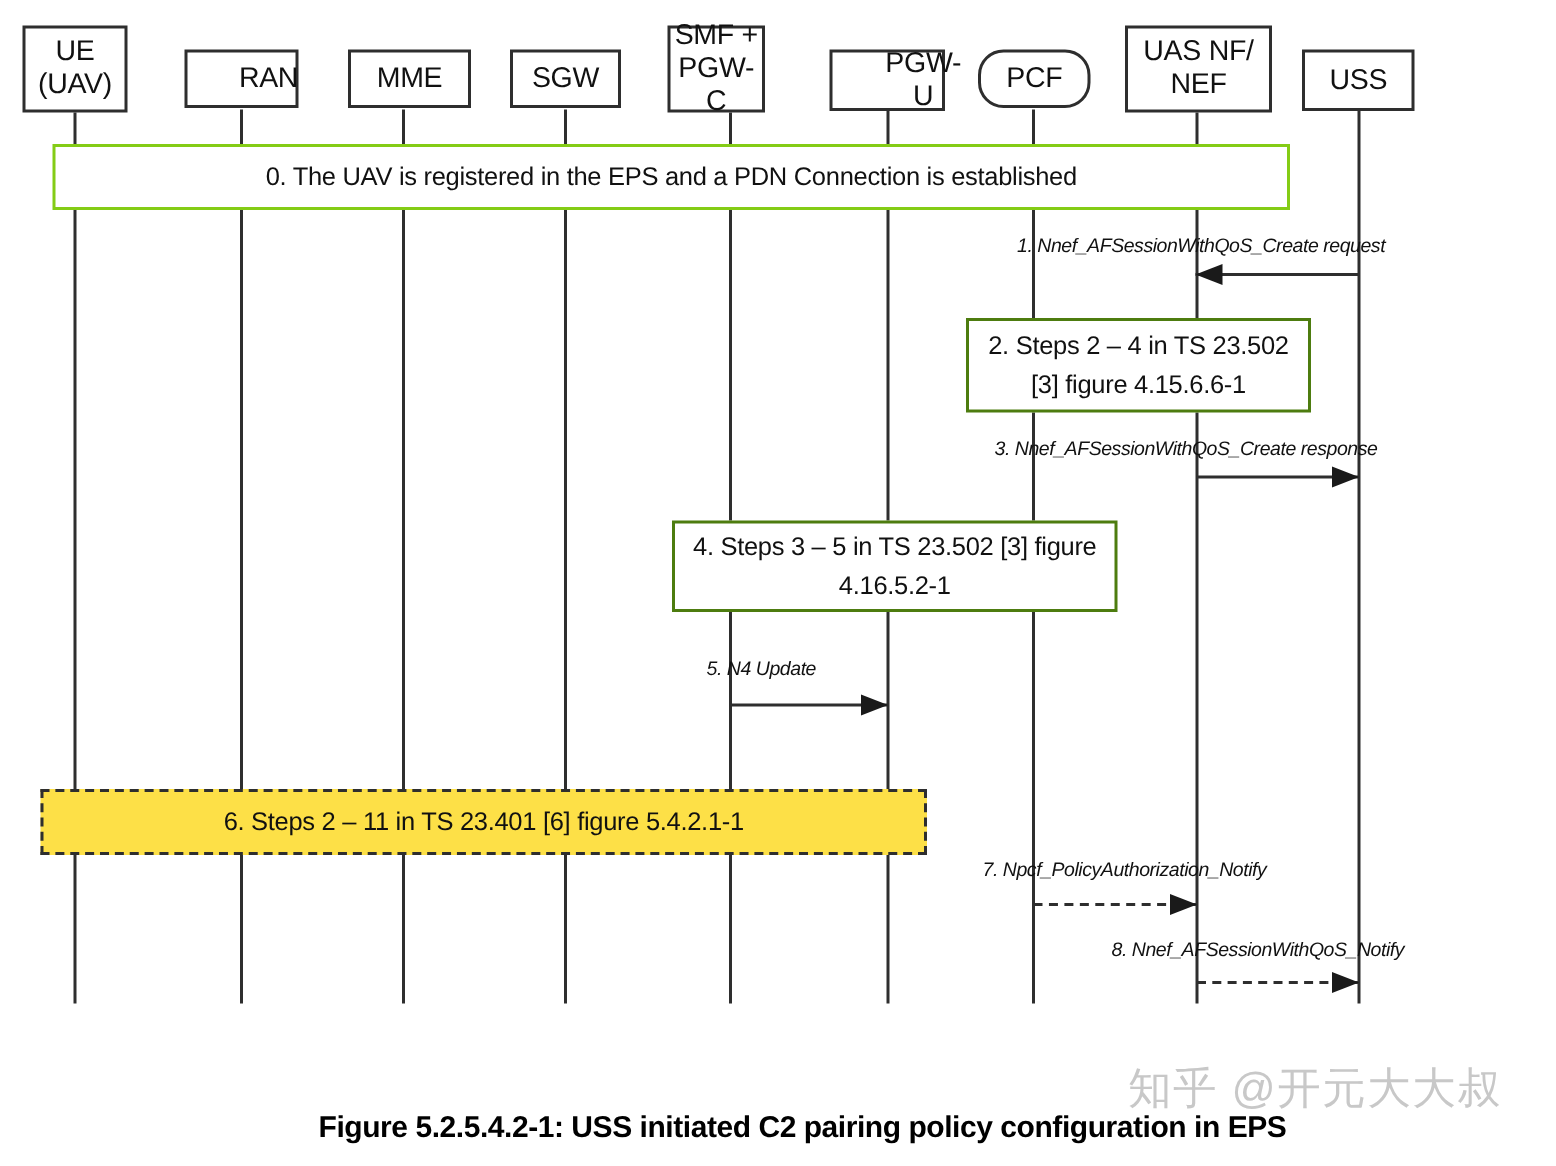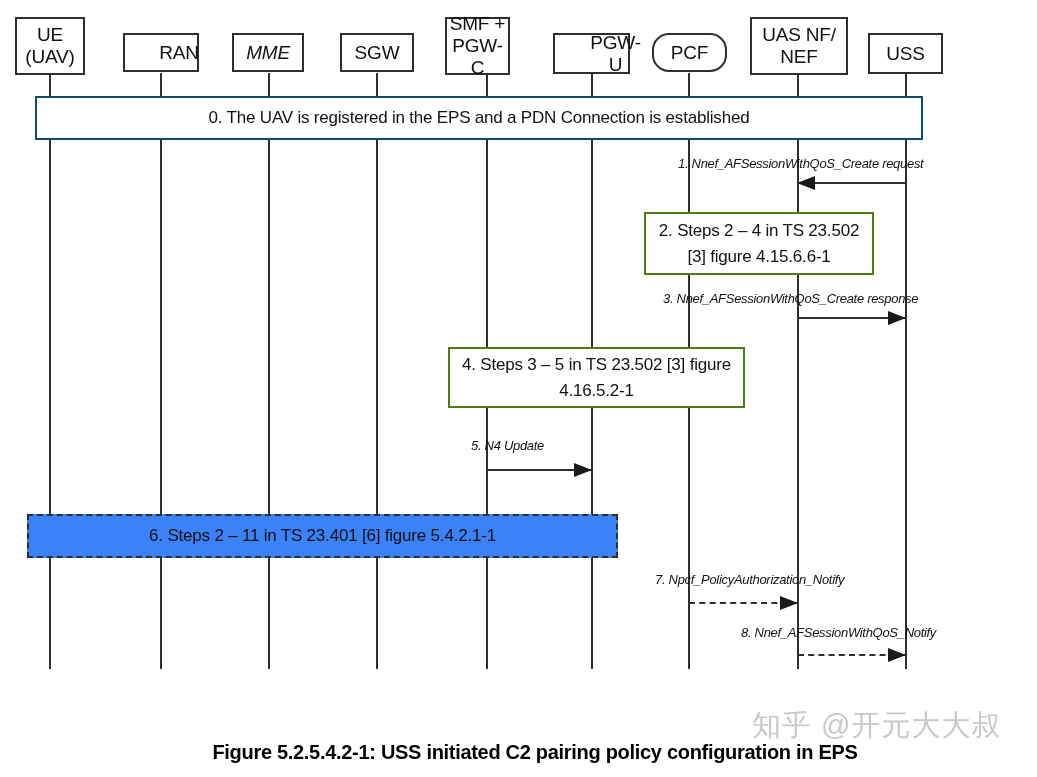--- a/index.html
+++ b/index.html
@@ -13,43 +13,43 @@
   .ll-smf{left:486px;} .ll-pgwu{left:591px;} .ll-pcf{left:688px;} .ll-nef{left:797px;}
   .ll-uss{left:905px;}
 
   .entity{
     position:absolute;box-sizing:border-box;border:2px solid #2e2e2e;background:#fff;
     display:flex;align-items:center;justify-content:center;text-align:center;
     font-size:19px;line-height:1.15;white-space:pre-line;letter-spacing:-0.2px;
   }
   .e-ue{left:15px;top:17px;width:70px;height:58px;}
   .e-ran{left:123px;top:33px;width:76px;height:39px;padding-left:36px;}
-  .e-mme{left:232px;top:33px;width:72px;height:39px;font-style:italic;}
+  .e-mme{left:232px;top:33px;width:82px;height:39px;}
   .e-sgw{left:340px;top:33px;width:74px;height:39px;}
   .e-smf{left:445px;top:17px;width:65px;height:58px;}
   .e-pgwu{left:553px;top:33px;width:77px;height:41px;padding-left:48px;}
   .e-pcf{left:652px;top:33px;width:75px;height:39px;border-radius:17px;}
   .e-nef{left:750px;top:17px;width:98px;height:58px;}
   .e-uss{left:868px;top:33px;width:75px;height:41px;}
 
   .band0{
-    position:absolute;left:35px;top:96px;width:888px;height:44px;box-sizing:border-box;
-    border:2px solid #0c4a6e;background:#fff;display:flex;align-items:center;
+    position:absolute;left:35px;top:96px;width:825px;height:44px;box-sizing:border-box;
+    border:2px solid #84cc16;background:#fff;display:flex;align-items:center;
     justify-content:center;font-size:17px;letter-spacing:-0.2px;
   }
   .note{
     position:absolute;box-sizing:border-box;border:2px solid #4d7c0f;background:#fff;
     display:flex;align-items:center;justify-content:center;text-align:center;
     font-size:17px;line-height:1.5;white-space:pre-line;letter-spacing:-0.2px;
   }
   .note2{left:644px;top:212px;width:230px;height:63px;}
   .note4{left:448px;top:347px;width:297px;height:61px;}
   .dashed6{
-    position:absolute;left:27px;top:514px;width:591px;height:44px;box-sizing:border-box;
-    border:2px dashed #2e2e2e;background:#3b82f6;display:flex;align-items:center;
+    position:absolute;left:27px;top:526px;width:591px;height:44px;box-sizing:border-box;
+    border:2px dashed #2e2e2e;background:#fde047;display:flex;align-items:center;
     justify-content:center;font-size:17px;letter-spacing:-0.2px;
   }
 
   .msg-label{position:absolute;white-space:nowrap;font-size:13px;letter-spacing:-0.3px;font-style:italic;}
   .l1{left:678px;top:156px;}
   .l3{left:663px;top:291px;}
   .l5{left:448px;top:438px;margin-left:23px;}
   .l7{left:655px;top:572px;}
   .l8{left:741px;top:625px;}
 

